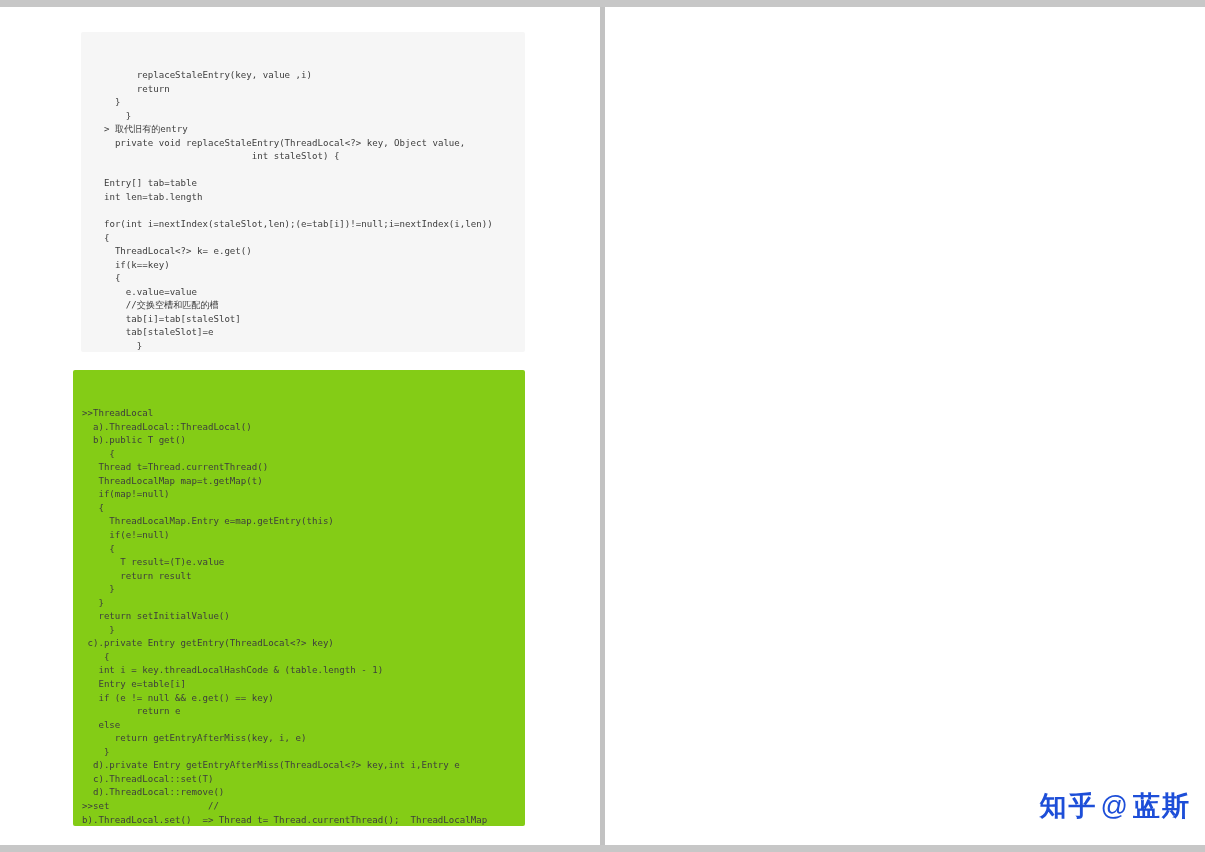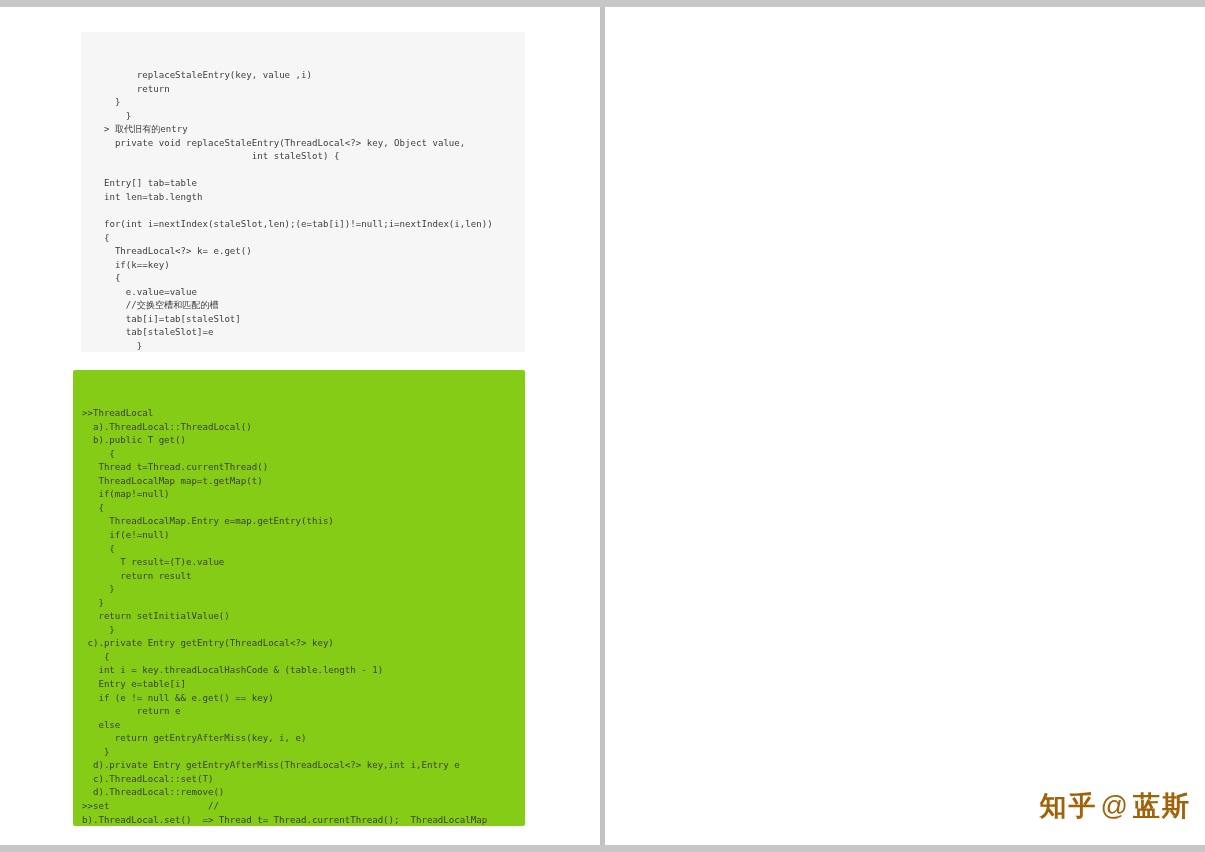--- a/index.html
+++ b/index.html
@@ -101,21 +101,21 @@
   }
 
   
   .watermark {
     position: absolute;
     right: 14px;
     bottom: 28px;
     font-family: "Liberation Sans", sans-serif;
     font-size: 27px;
     font-weight: bold;
-    color: #a16207;
+    color: #1d4ed8;
     letter-spacing: 2px;
     white-space: nowrap;
     user-select: none;
   }
   .watermark .at {
     font-weight: normal;
     padding: 0 3px;
   }
 </style>
 </head>

